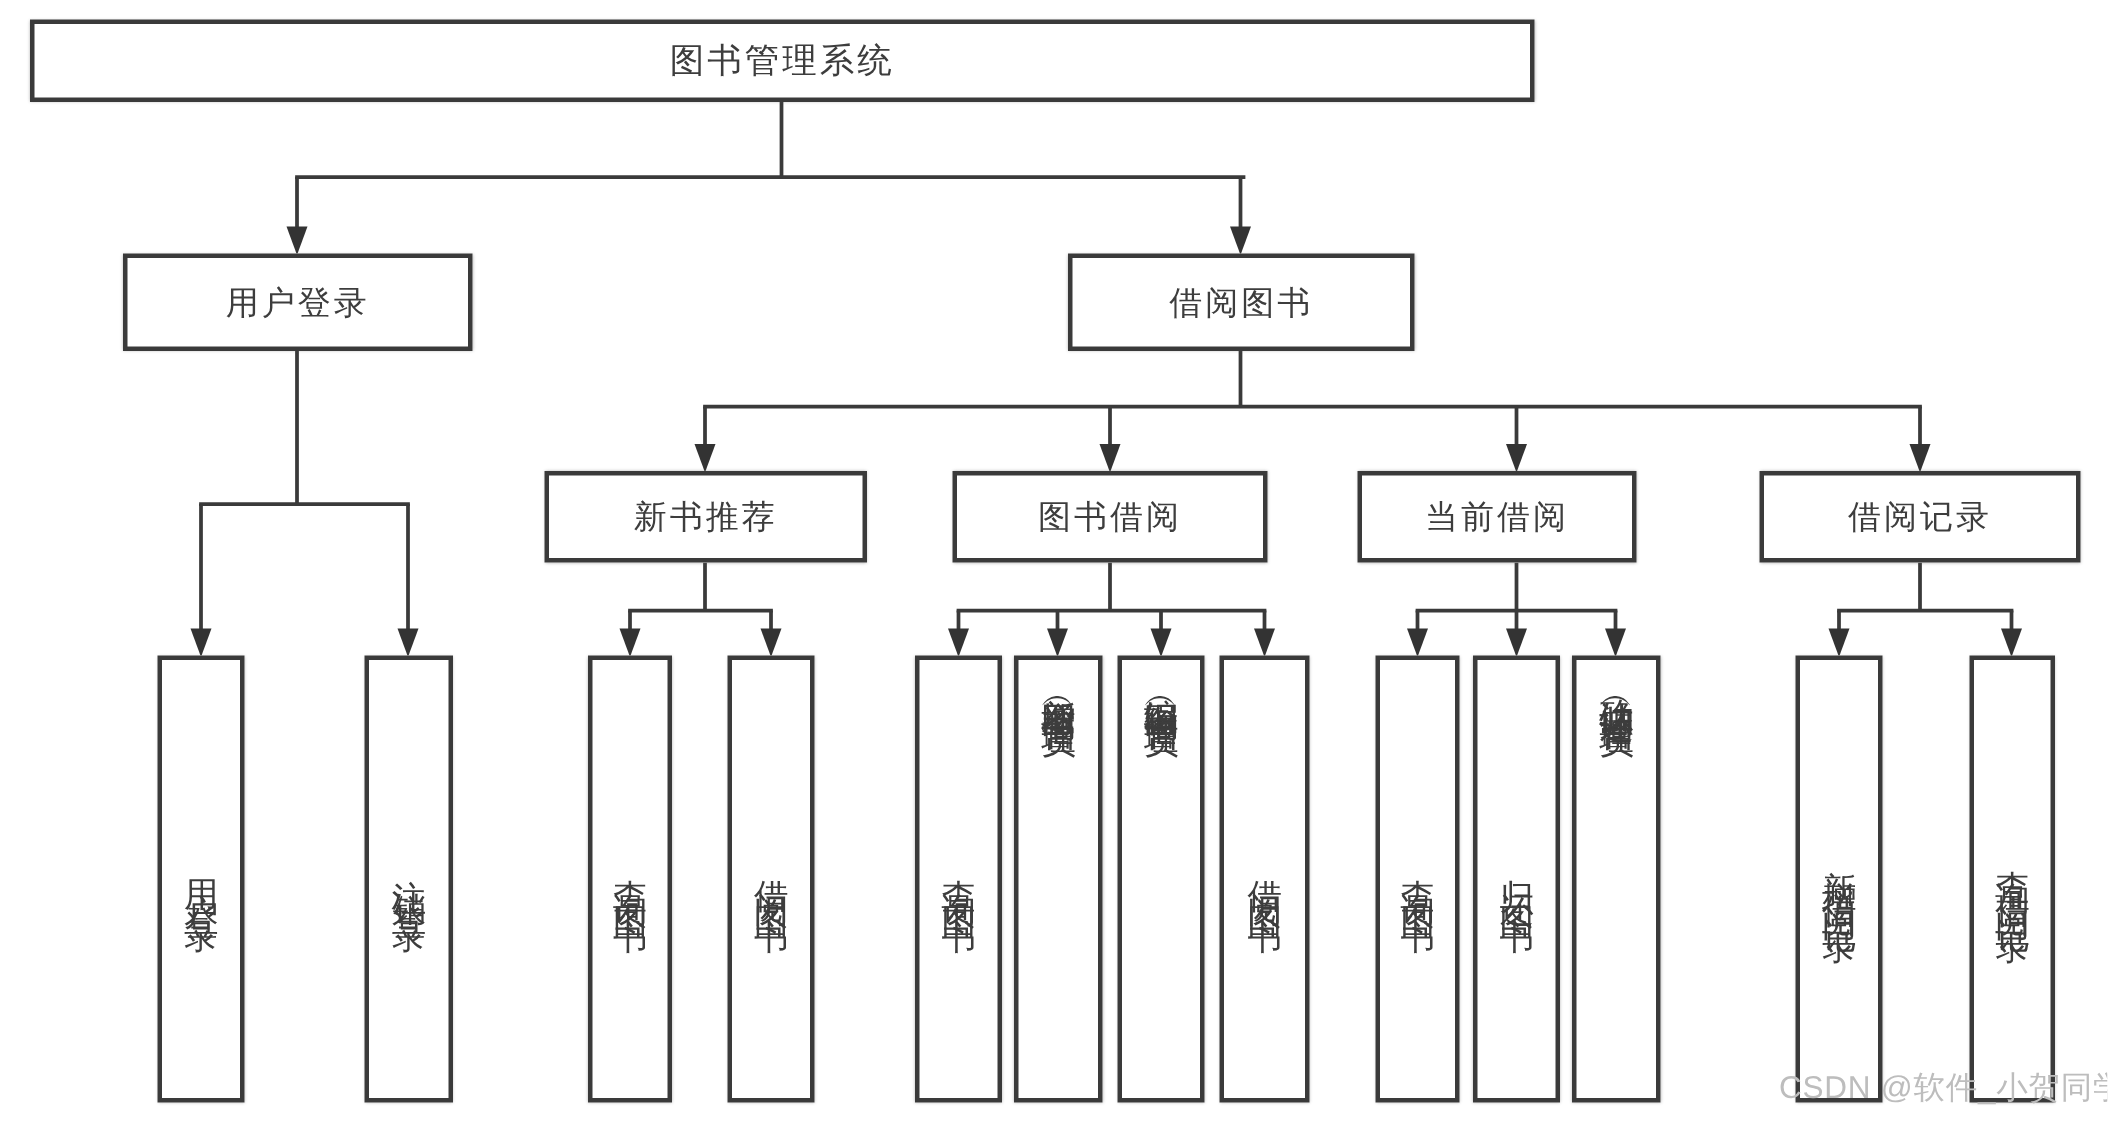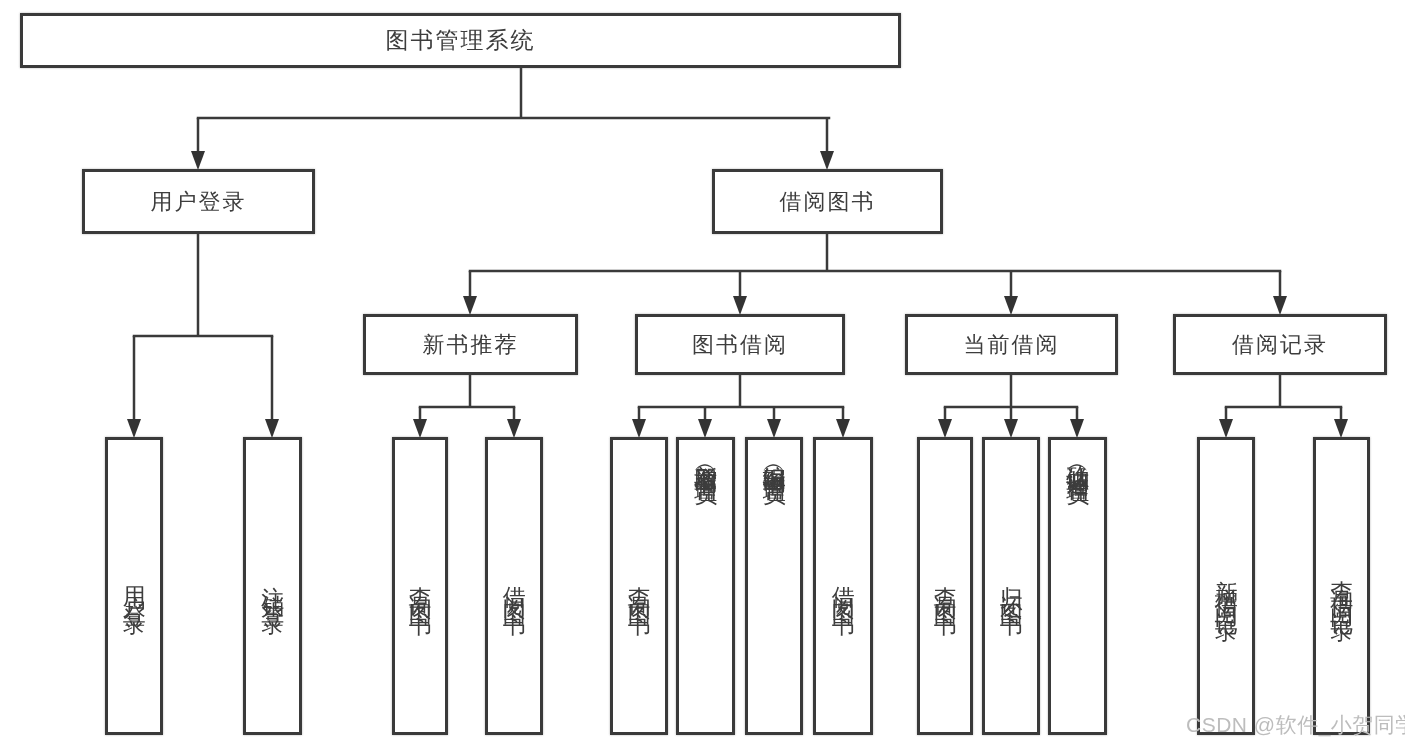--- a/index.html
+++ b/index.html
@@ -121,38 +121,38 @@
       <polygon points="767,419 781,419 774,438"></polygon>
       <polygon points="836,419 850,419 843,438"></polygon>
       <polygon points="938,419 952,419 945,438"></polygon>
       <polygon points="1004,419 1018,419 1011,438"></polygon>
       <polygon points="1070,419 1084,419 1077,438"></polygon>
       <polygon points="1219,419 1233,419 1226,438"></polygon>
       <polygon points="1334,419 1348,419 1341,438"></polygon>
     </g>
   </svg>
 
-  <div class="box lv0" style="left:20px; top:13px; width:881px; height:55px;">
+  <div class="box lv0" style="left:20px; top:13px; width:1003px; height:55px;">
     <span class="h-label">图书管理系统</span>
   </div>
 
   <div class="box" style="left:82px; top:169px; width:233px; height:65px;">
     <span class="h-label">用户登录</span>
   </div>
   <div class="box" style="left:712px; top:169px; width:231px; height:65px;">
     <span class="h-label">借阅图书</span>
   </div>
 
   <div class="box" style="left:363px; top:314px; width:215px; height:61px;">
     <span class="h-label">新书推荐</span>
   </div>
   <div class="box" style="left:635px; top:314px; width:210px; height:61px;">
     <span class="h-label">图书借阅</span>
   </div>
-  <div class="box" style="left:905px; top:314px; width:213px; height:61px;">
+  <div class="box" style="left:905px; top:314px; width:186px; height:61px;">
     <span class="h-label">当前借阅</span>
   </div>
   <div class="box" style="left:1173px; top:314px; width:214px; height:61px;">
     <span class="h-label">借阅记录</span>
   </div>
 
   <div class="box leaf" style="left:105px; top:437px; width:58px; height:298px;">
     <span class="v-label">用户登录</span>
   </div>
   <div class="box leaf" style="left:243px; top:437px; width:59px; height:298px;">

